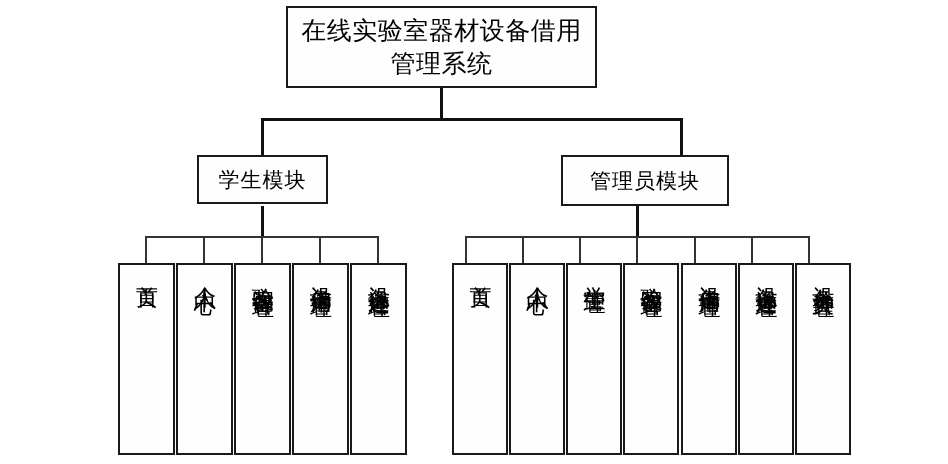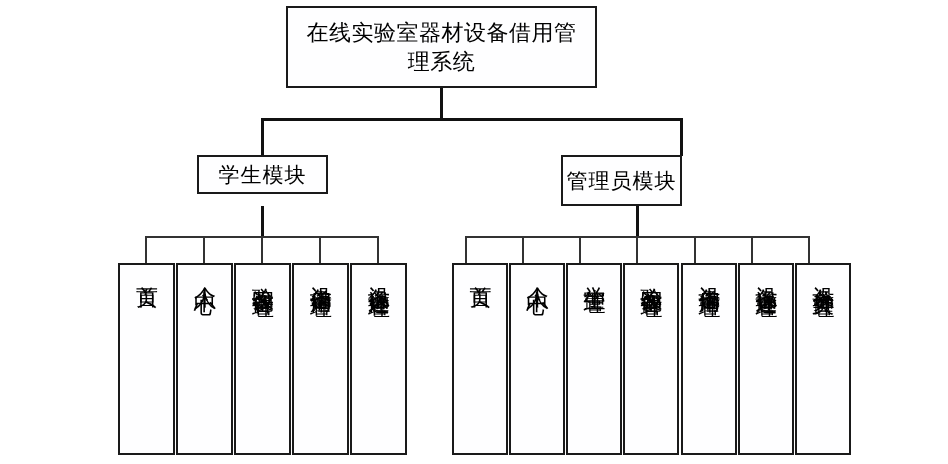--- a/index.html
+++ b/index.html
@@ -30,35 +30,35 @@
 
   
   #root-box {
     left: 286px;
     top: 6px;
     width: 311px;
     height: 82px;
     border-width: 2px;
   }
   #root-box .label {
-    font-size: 22px;
+    font-size: 25px;
     line-height: 1.32;
     text-align: center;
     letter-spacing: 0.5px;
     padding: 0 12px;
   }
 
   
   .module-box .label {
     font-size: 21px;
     letter-spacing: 1px;
     white-space: nowrap;
   }
-  #module-box-0 { left: 197px; top: 155px; width: 131px; height: 39px; }
-  #module-box-1 { left: 561px; top: 155px; width: 121px; height: 51px; }
+  #module-box-0 { left: 197px; top: 155px; width: 131px; height: 49px; }
+  #module-box-1 { left: 561px; top: 155px; width: 168px; height: 51px; }
 
   
   .leaf-box {
     top: 263px;
     height: 192px;
     align-items: flex-start;
     justify-content: center;
     padding-top: 4px;
   }
   .leaf-box .label {

